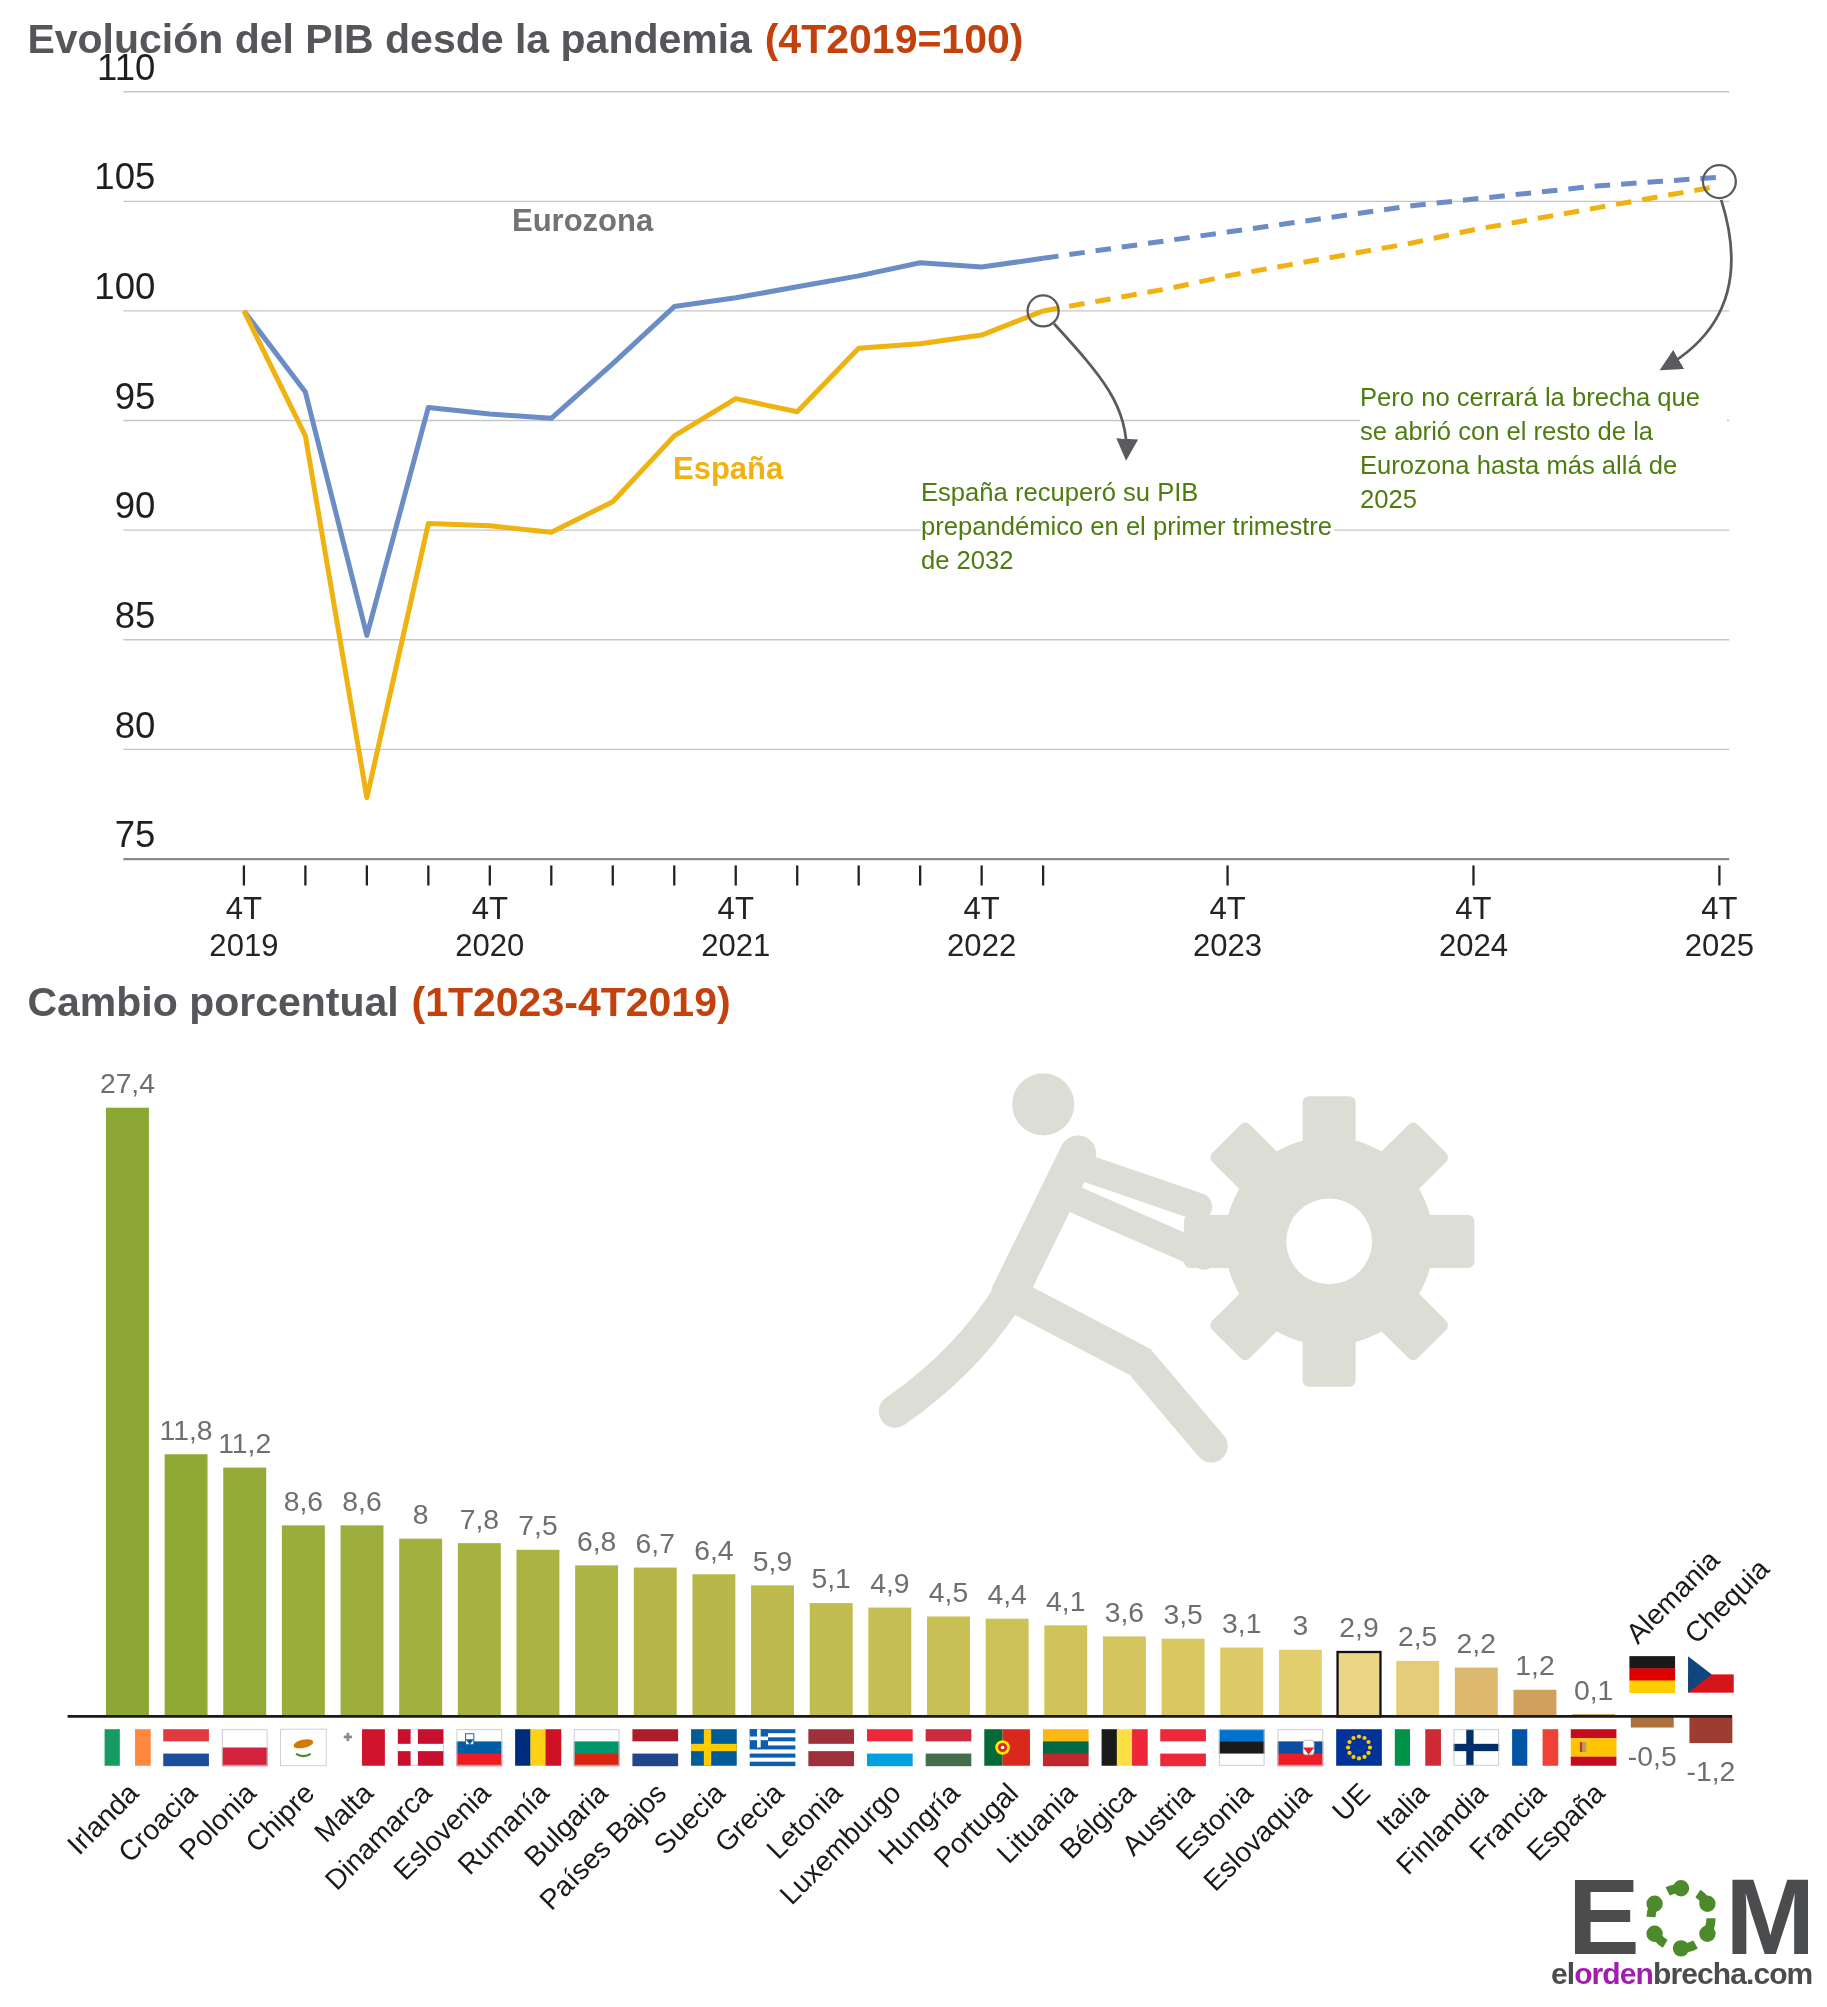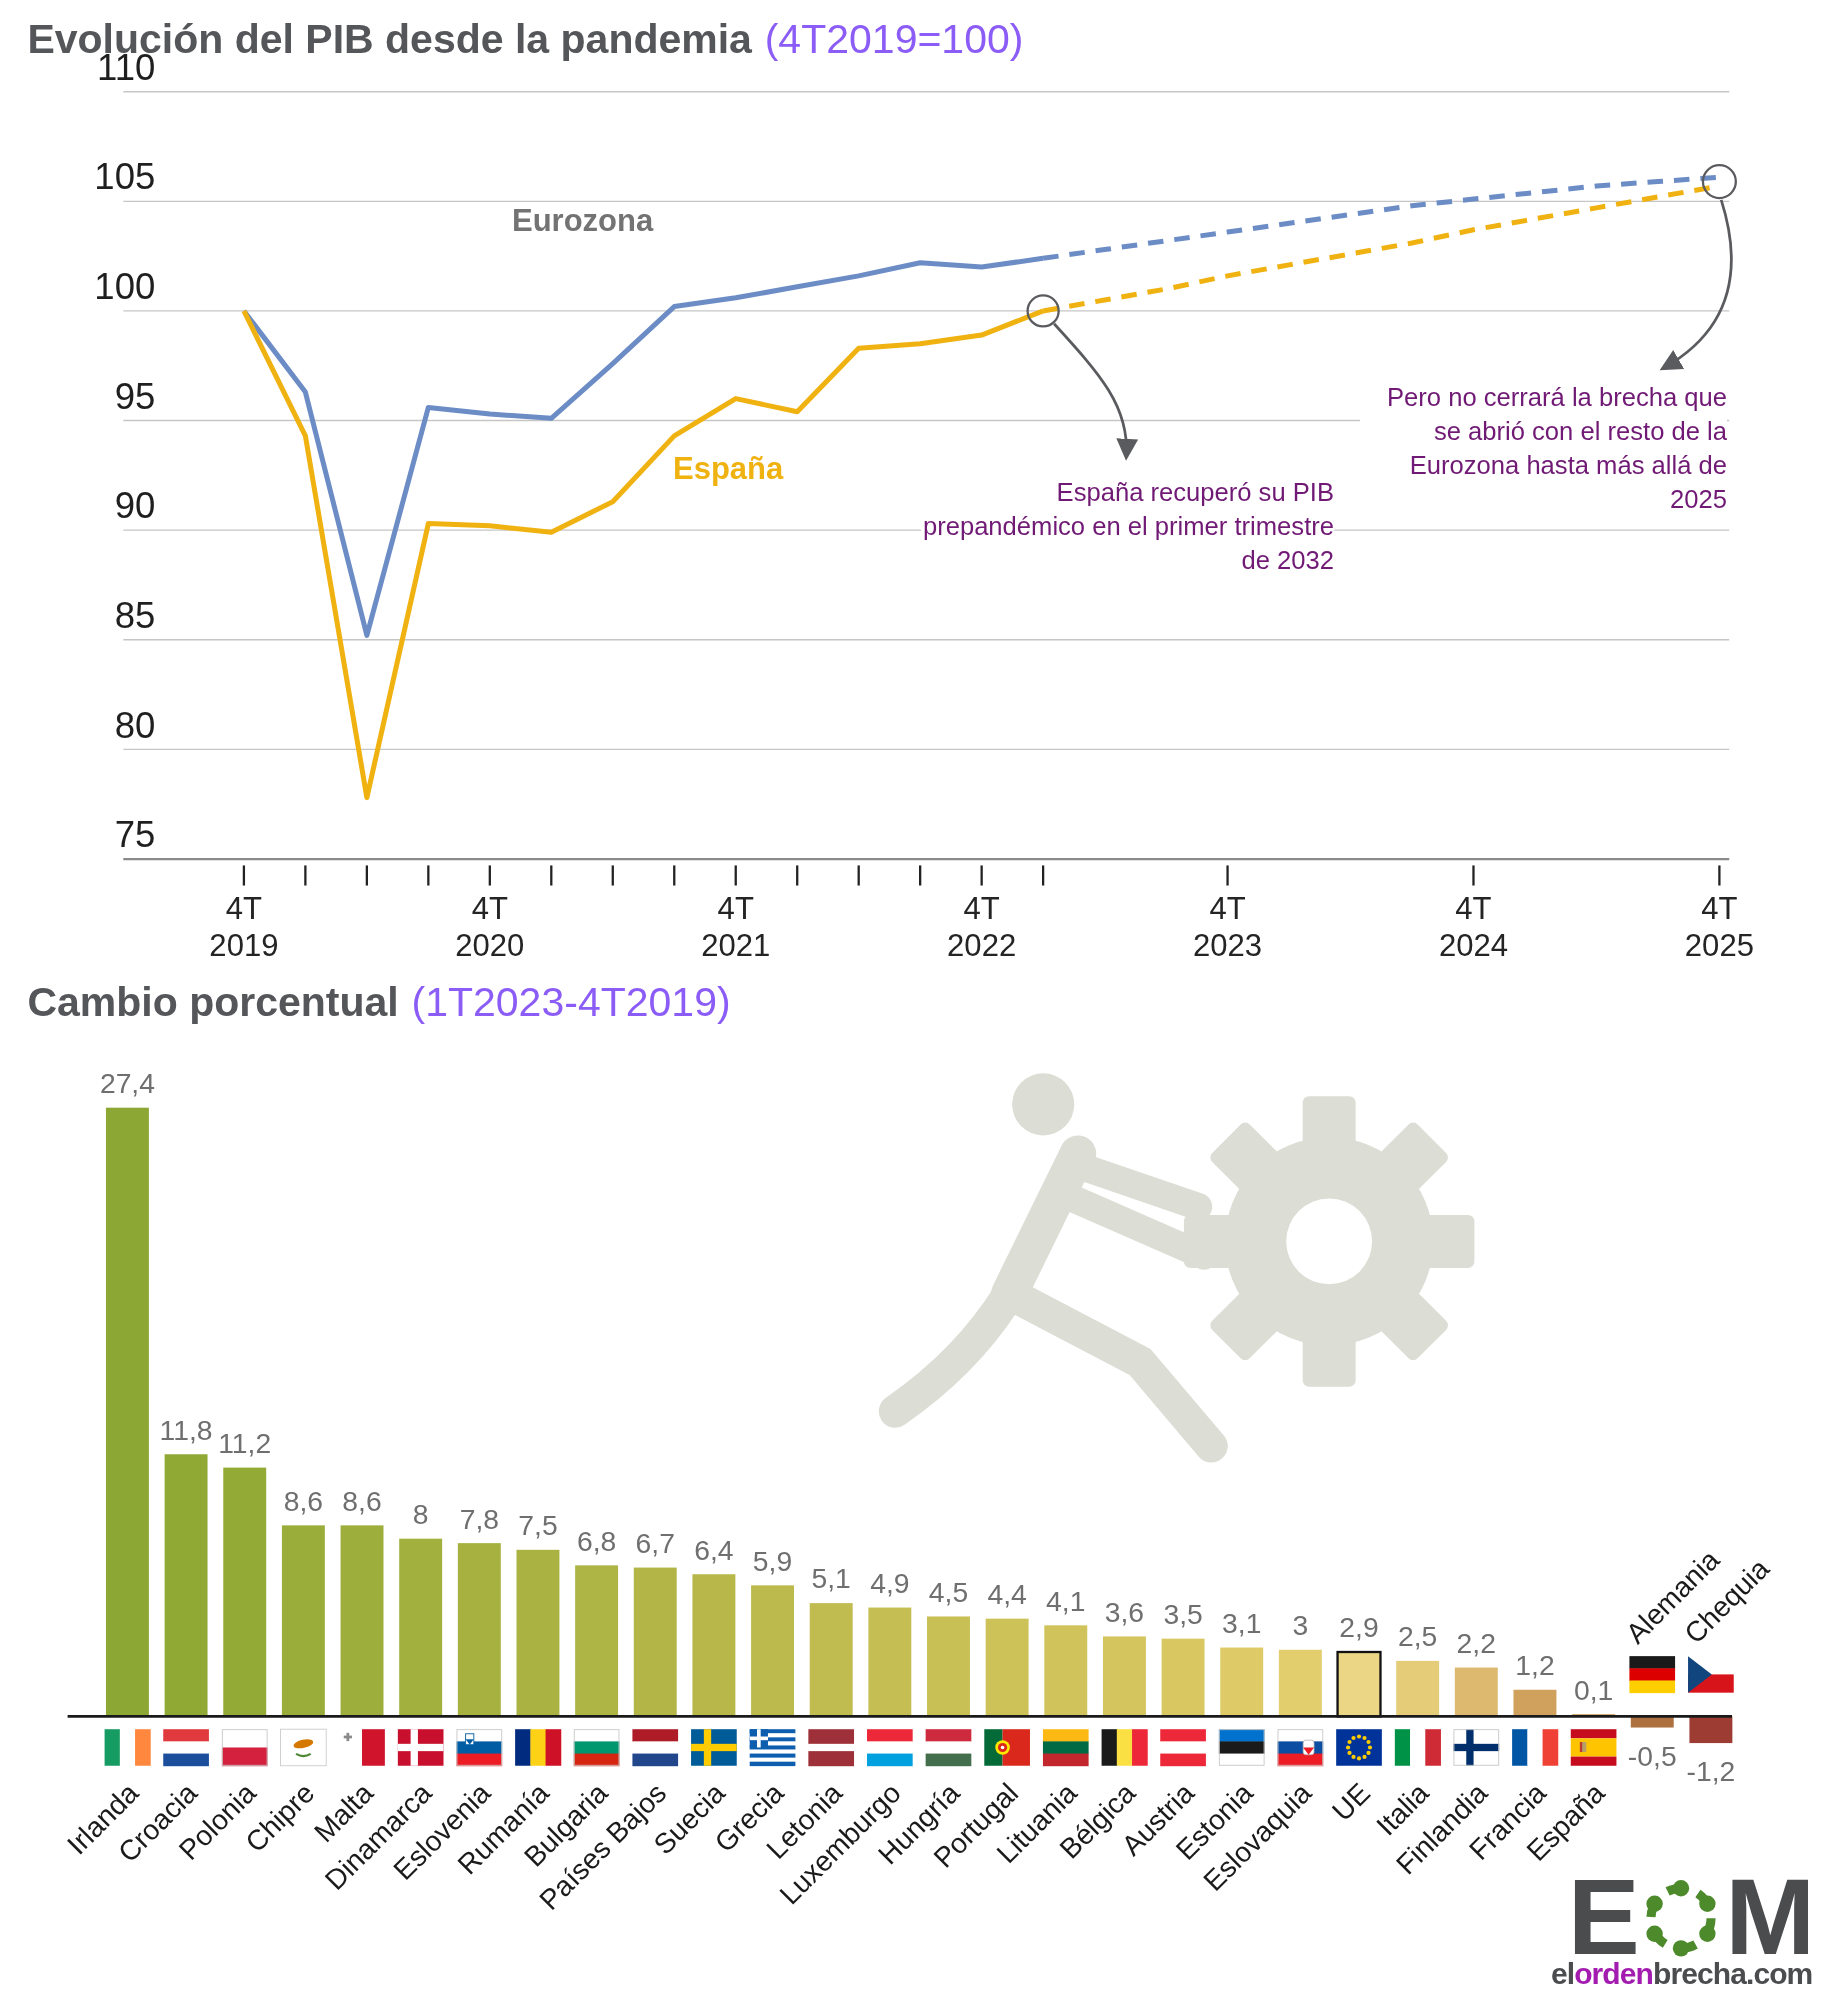--- a/index.html
+++ b/index.html
@@ -1,28 +1,28 @@
 <!DOCTYPE html>
 <html style="font-size:14.6px"><head>
 <meta charset="utf-8">
 <style>
   html,body{margin:0;padding:0;background:#fff;}
   #page{position:relative;width:1827px;height:2007px;background:#fff;overflow:hidden;
         font-family:"Liberation Sans", sans-serif;}
   .h-title{position:absolute;margin:0;font-weight:bold;font-size:41px;color:#55565A;white-space:nowrap;}
-  .h-title .suffix{font-weight:normal;color:#8b5cf6;margin-left:12.8px;}
+  .h-title .suffix{font-weight:bold;color:#c2410c;margin-left:12.8px;}
   #line-title{left:27.4px;top:16.4px;}
   #bar-title{left:27.4px;top:970px;margin-top:9px;}
   svg{position:absolute;left:0;}
   .ytick{font-size:40px;fill:#1F1F1F;}
   .xtick{font-size:34px;fill:#242424;}
   .series-label{position:absolute;font-weight:bold;font-size:31px;white-space:nowrap;}
   #label-eurozona{left:512px;top:203px;color:#737373;}
   #label-espana{left:673px;top:451px;color:#EFB211;}
-  .annotation{position:absolute;text-align:right;color:#701a75;font-size:25.6px;line-height:34px;background:#fff;}
+  .annotation{position:absolute;text-align:left;color:#4d7c0f;font-size:25.6px;line-height:34px;background:#fff;}
   #annotation-1{left:921px;top:475px;width:413px;}
   #annotation-2{left:1360px;top:380px;width:367px;}
   #footer{position:absolute;left:78px;top:1884px;font-size:25px;line-height:31px;color:#111;}
   #footer .lbl{font-weight:bold;}
   #eom-logo{position:absolute;right:14.6px;top:1871px;text-align:right;}
   #eom-row{display:flex;align-items:center;justify-content:flex-end;}
   .eom-letter{font-weight:bold;font-size:108px;line-height:91px;color:#4B4C4E;letter-spacing:-2.7px;}
   #eom-domain{font-weight:bold;font-size:30px;color:#4B4C4E;margin-top:-5.5px;letter-spacing:-0.9px;}
   #eom-domain .green{color:#a21caf;}
 </style>

